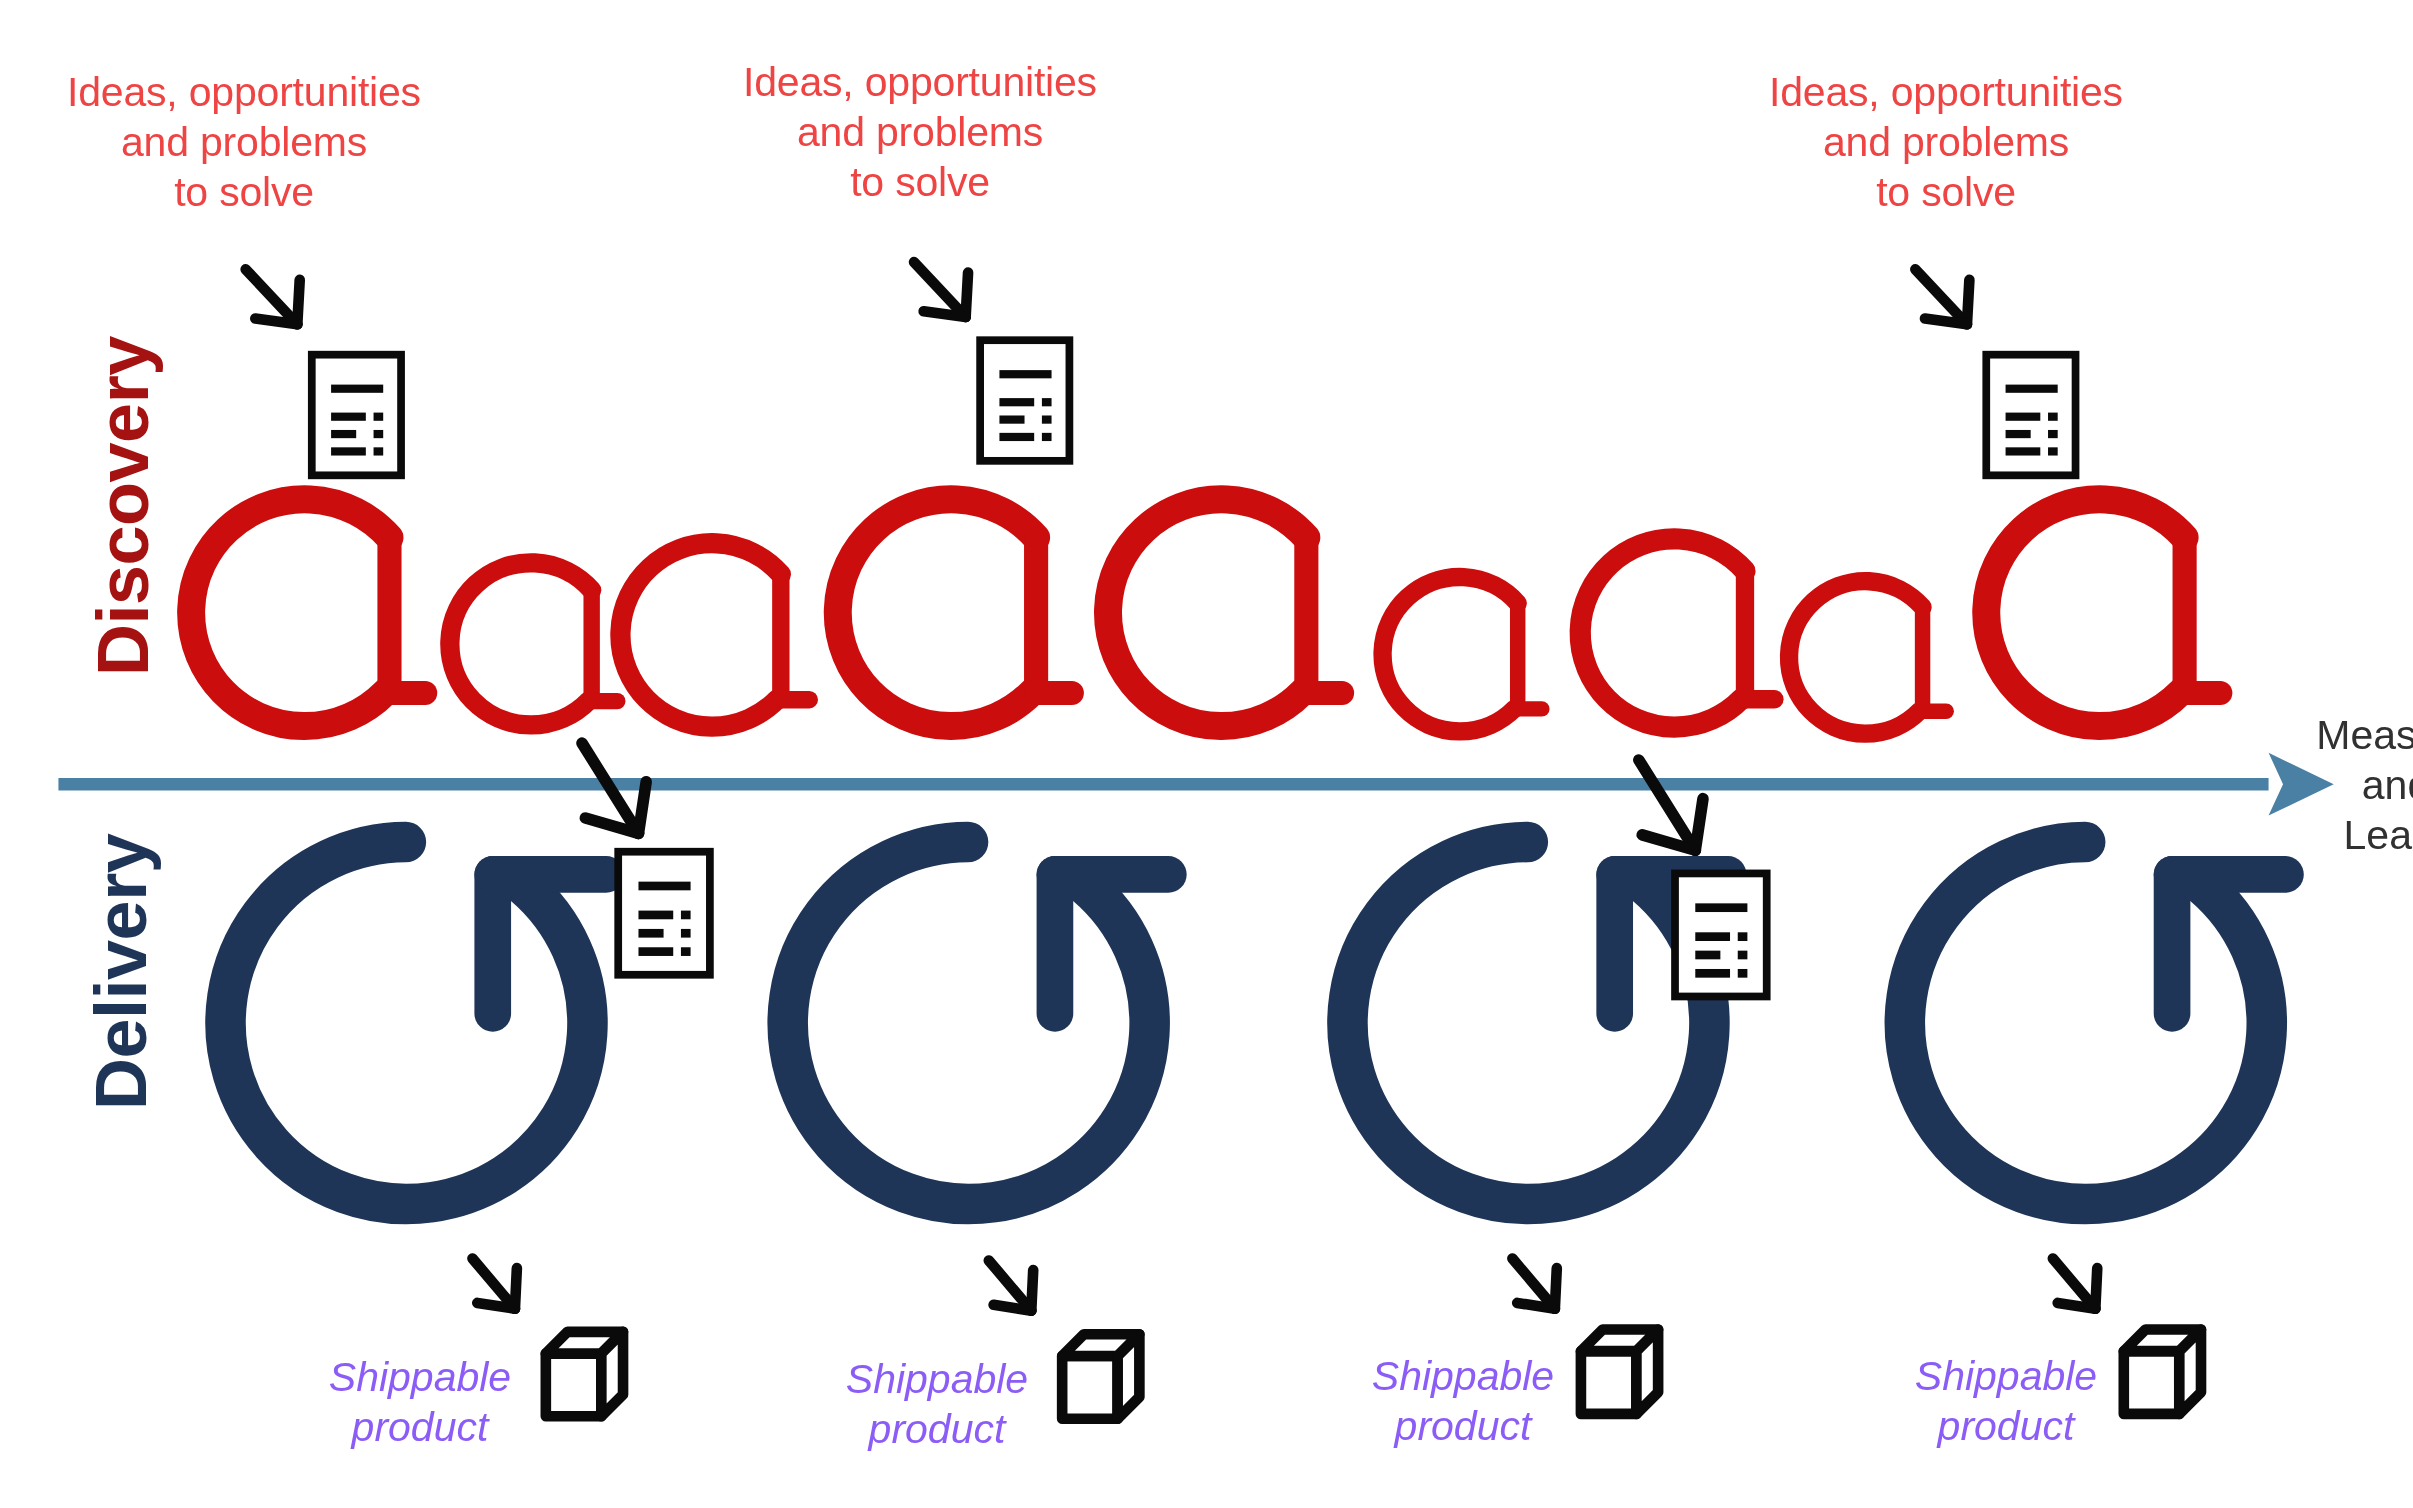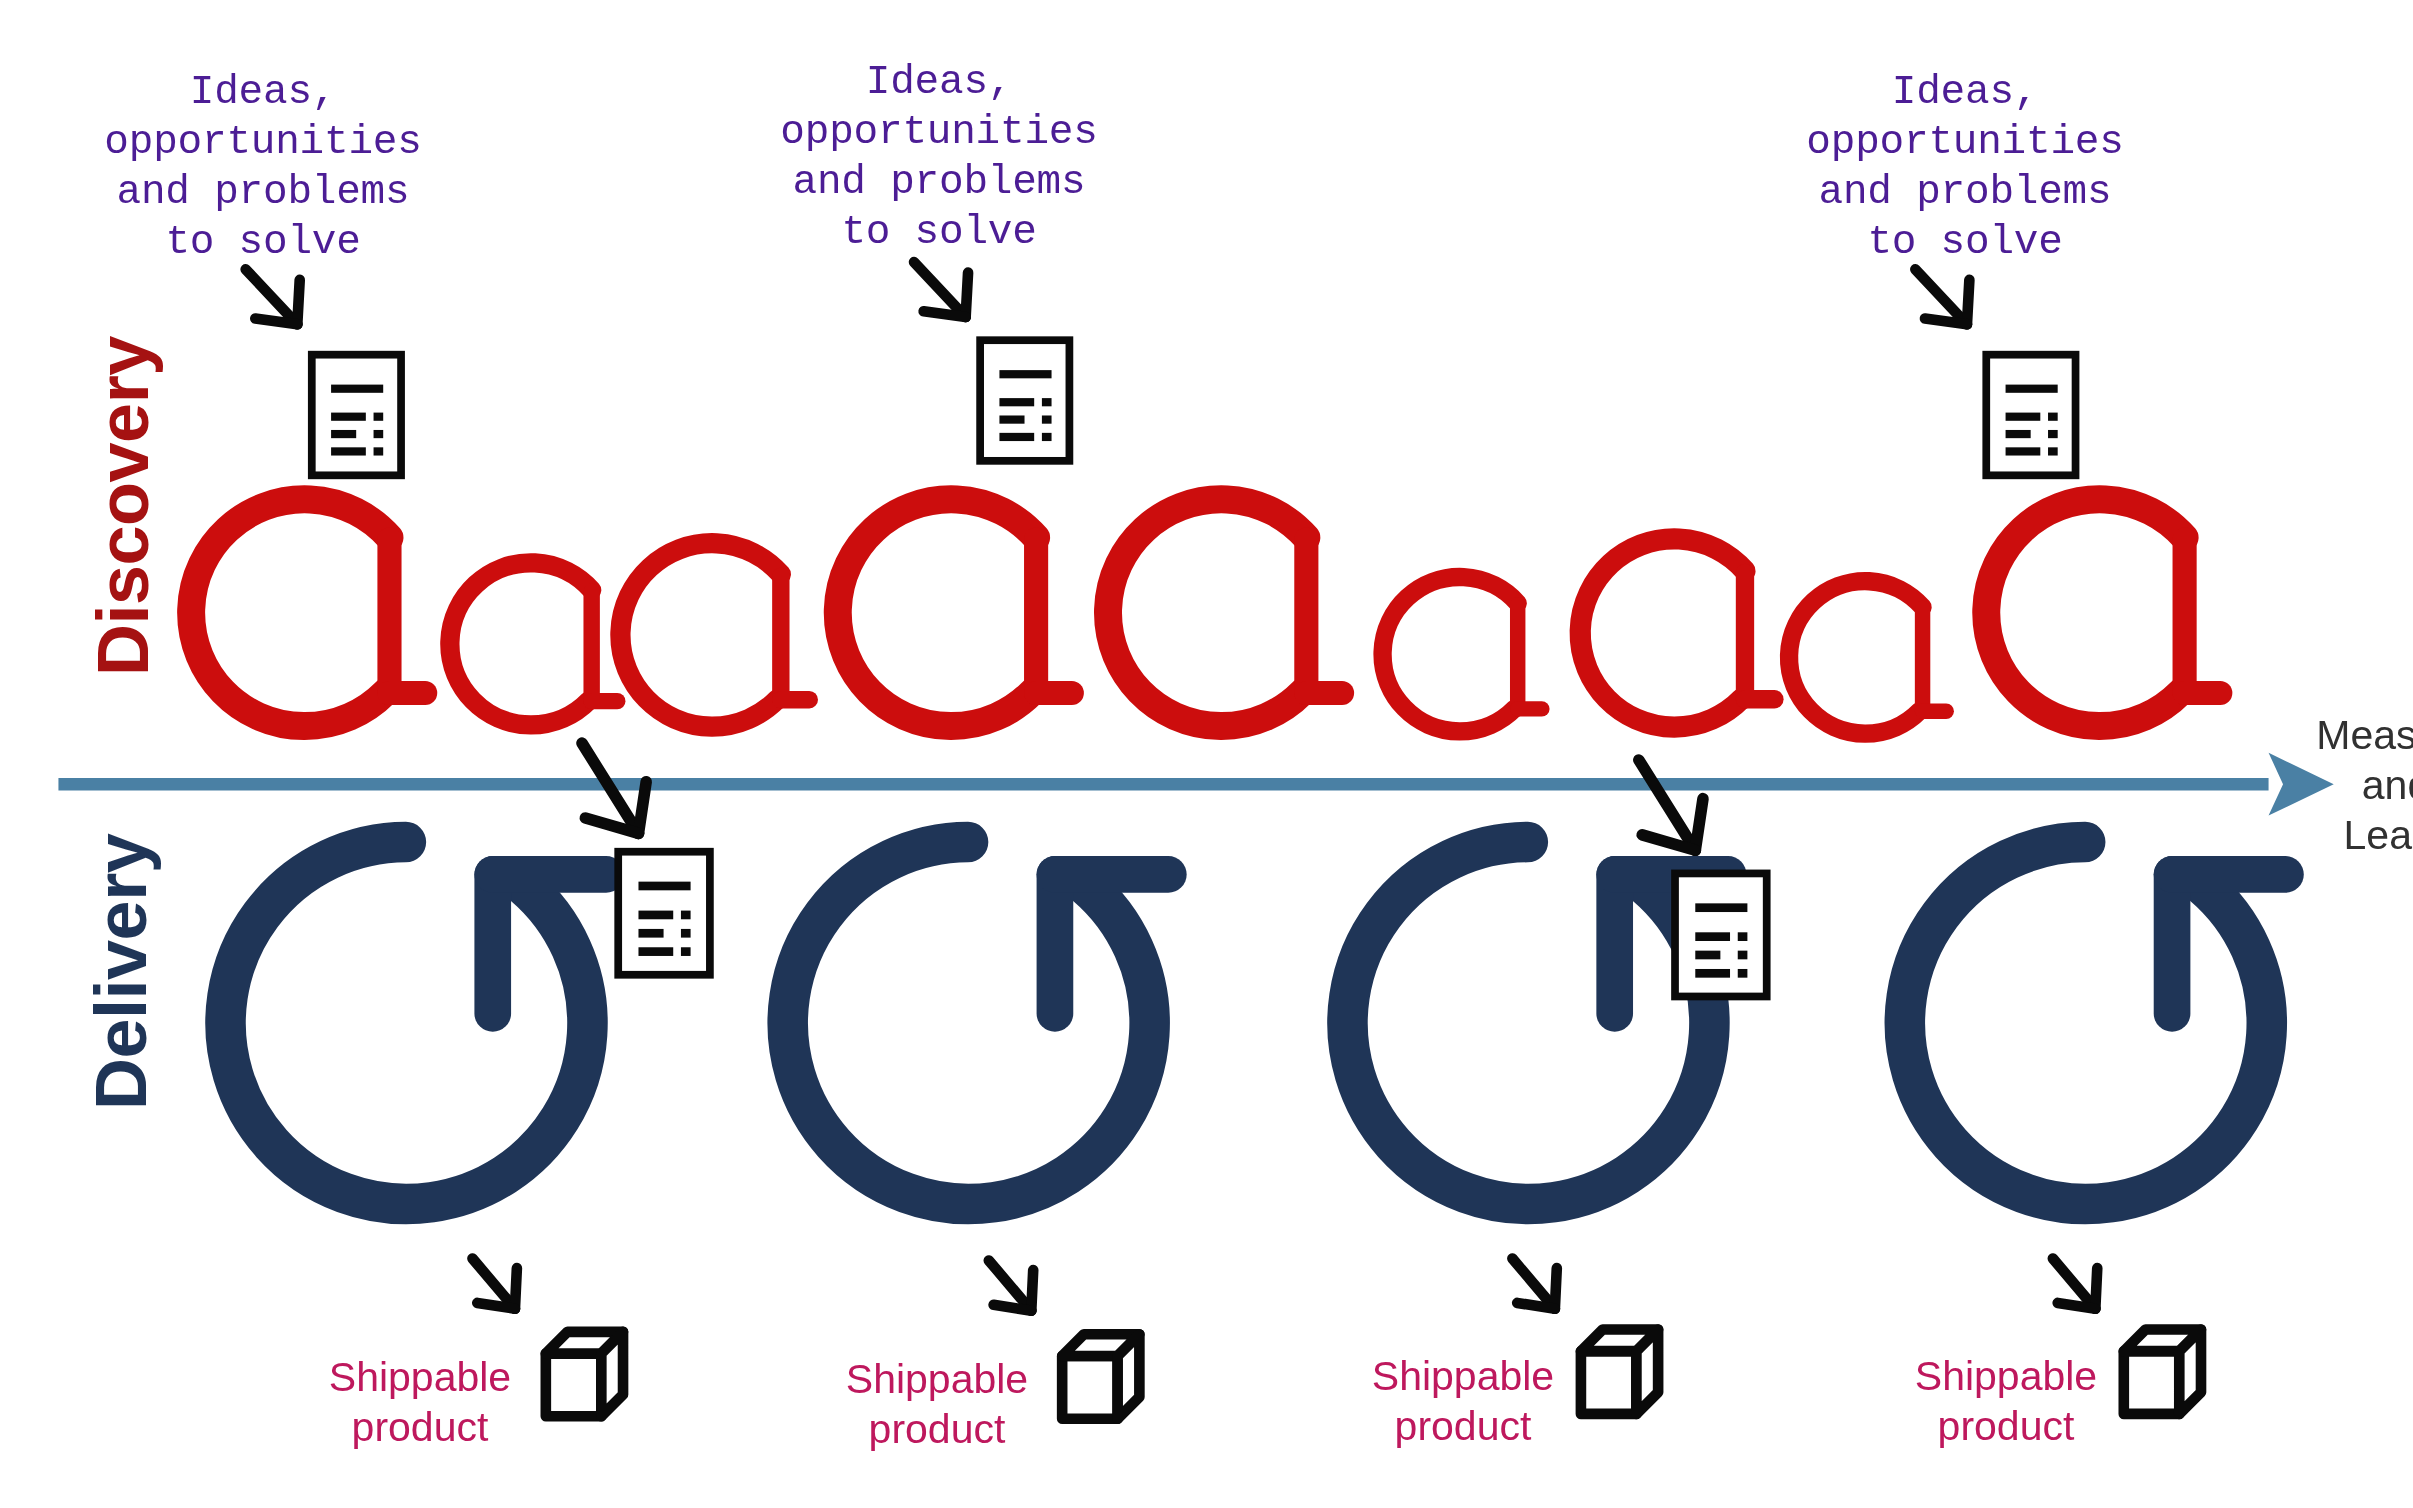--- a/index.html
+++ b/index.html
@@ -22,25 +22,24 @@
     height: 1508px;
     background: #ffffff;
   }
 
   
   .idea-caption {
     position: absolute;
     text-align: center;
     font-size: 41px;
     line-height: 1.22;
-    color: #4c1d95;
-    font-family: Liberation Mono, monospace;
+    color: #ef4444;
+    font-family: Liberation Sans, sans-serif;
     white-space: pre-line;
     letter-spacing: -0.2px;
-    padding-left: 19px;
   }
 
   
   .lane-label {
     position: absolute;
     font-size: 72px;
     font-weight: bold;
     letter-spacing: -0.5px;
     transform-origin: 0 0;
     transform: rotate(-90deg);
@@ -60,23 +59,24 @@
     white-space: pre-line;
     font-family: "Liberation Sans", sans-serif;
   }
 
   
   .ship-caption {
     position: absolute;
     text-align: center;
     font-size: 41px;
     line-height: 1.22;
-    color: #be185d;
+    color: #8b5cf6;
     white-space: pre-line;
     font-family: "Liberation Sans", sans-serif;
+    font-style: italic;
   }
 
   svg { display:block; overflow: visible; }
   .layer { position:absolute; left:0; top:0; width:2507px; height:1508px; pointer-events:none; }
 </style>
 </head>
 <body>
 
 <div id="stage">
 

